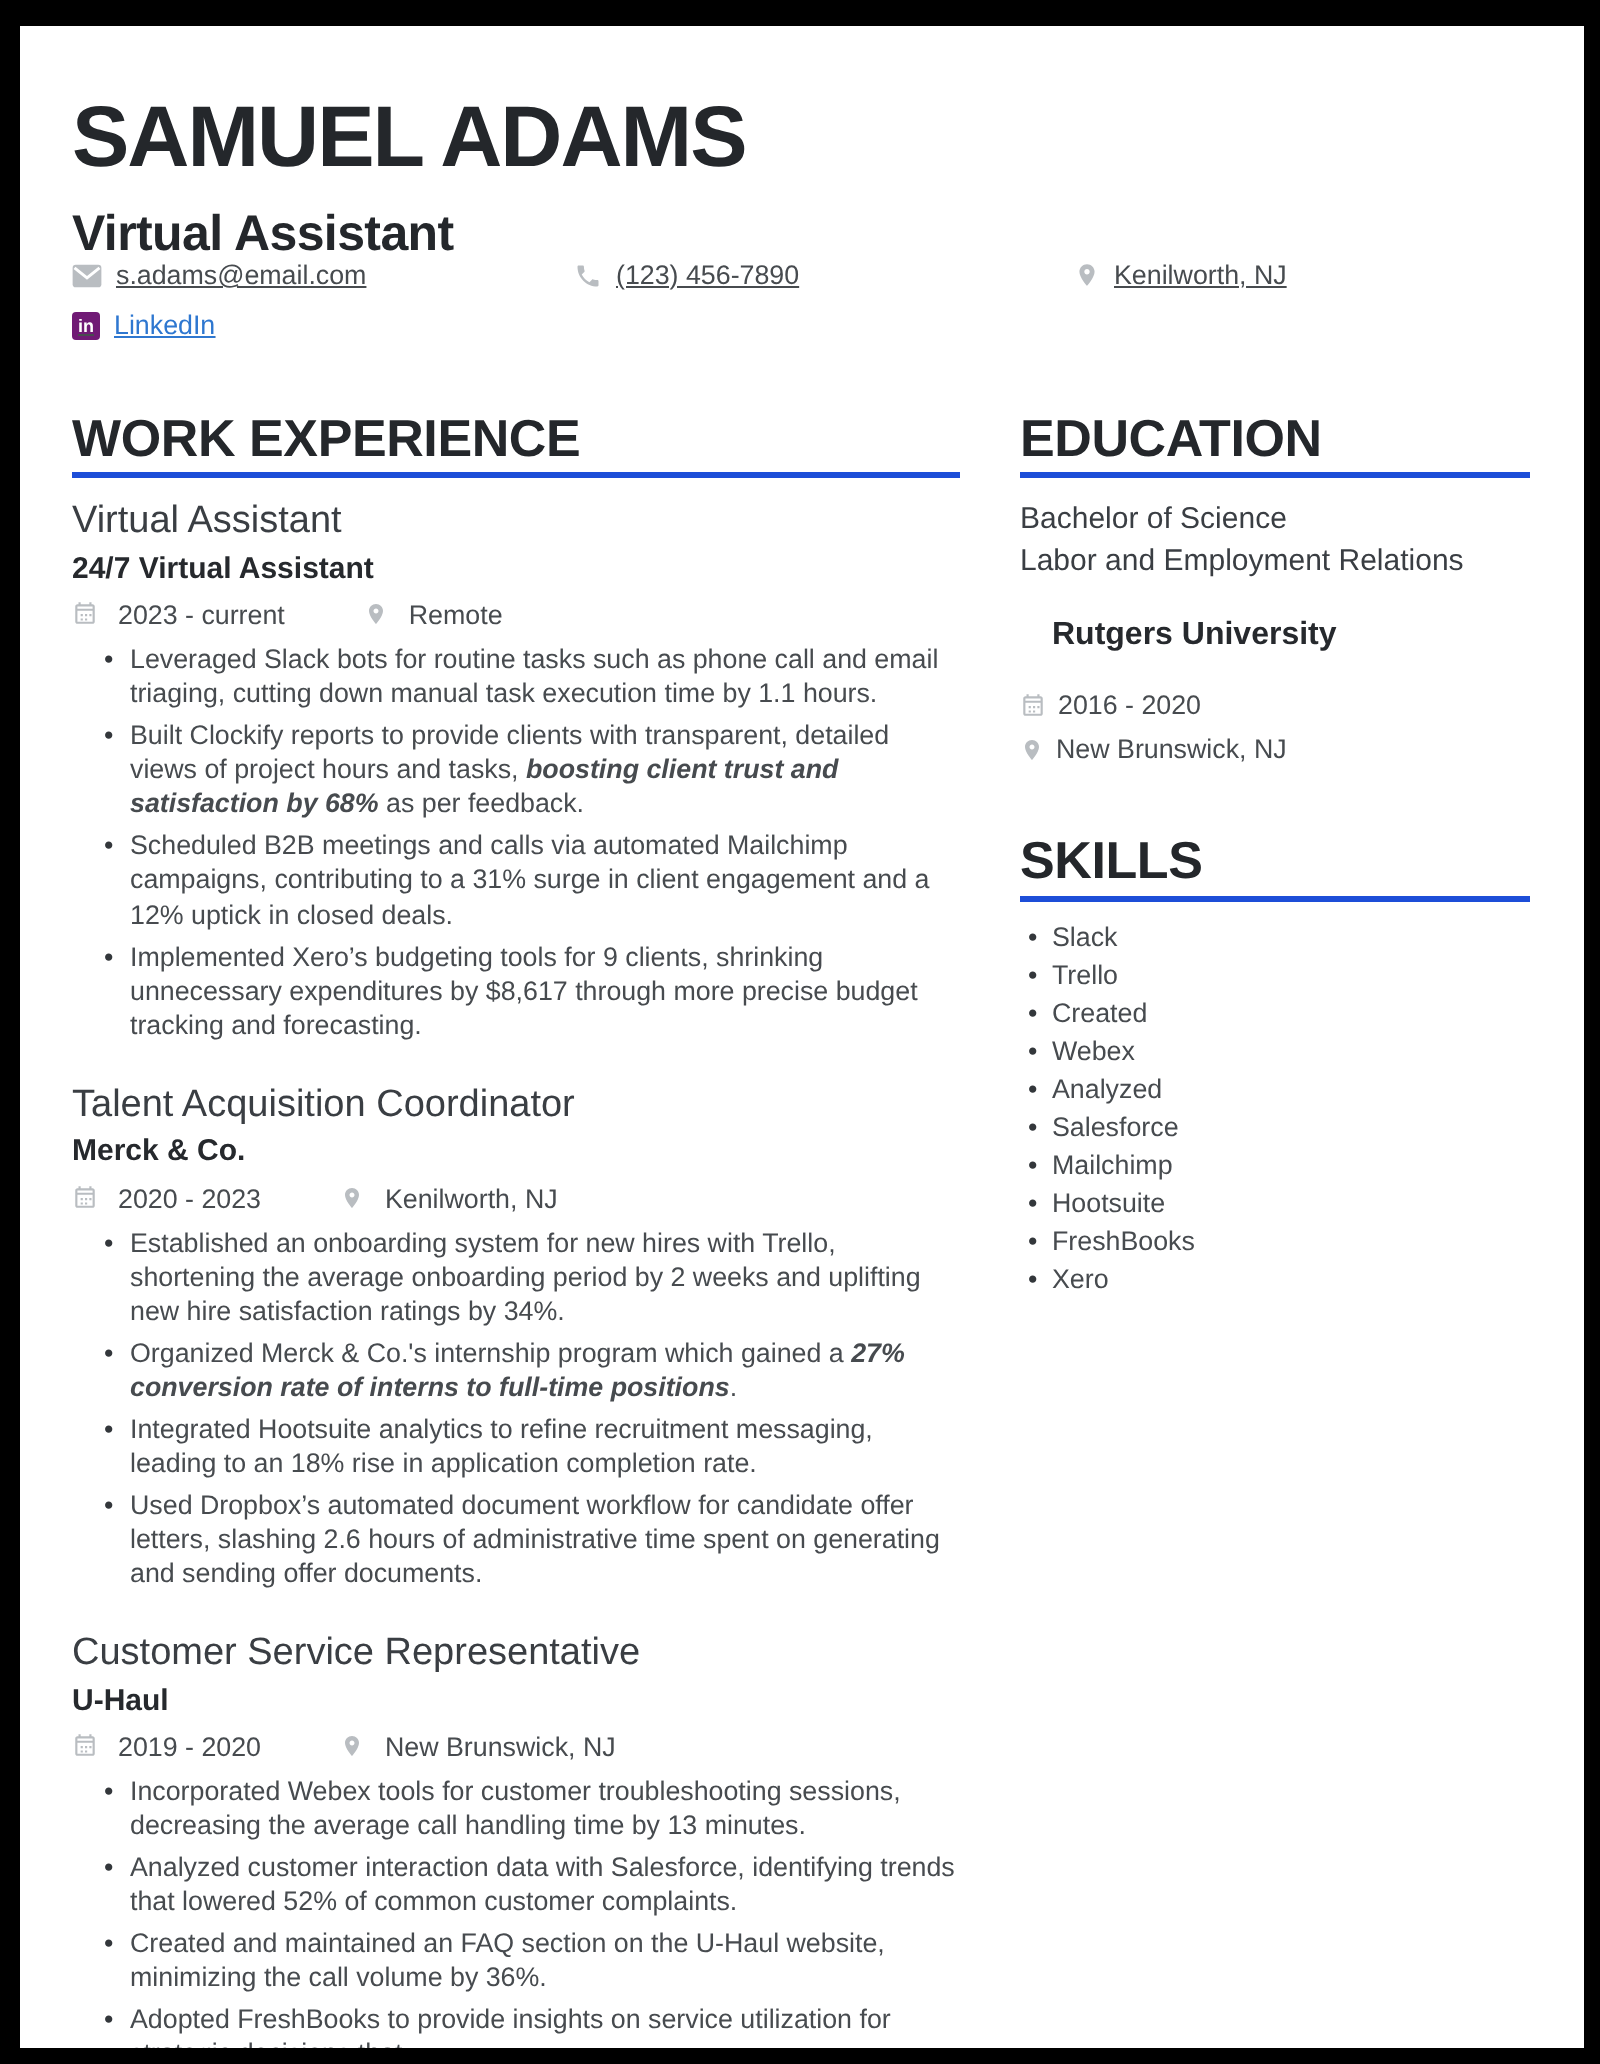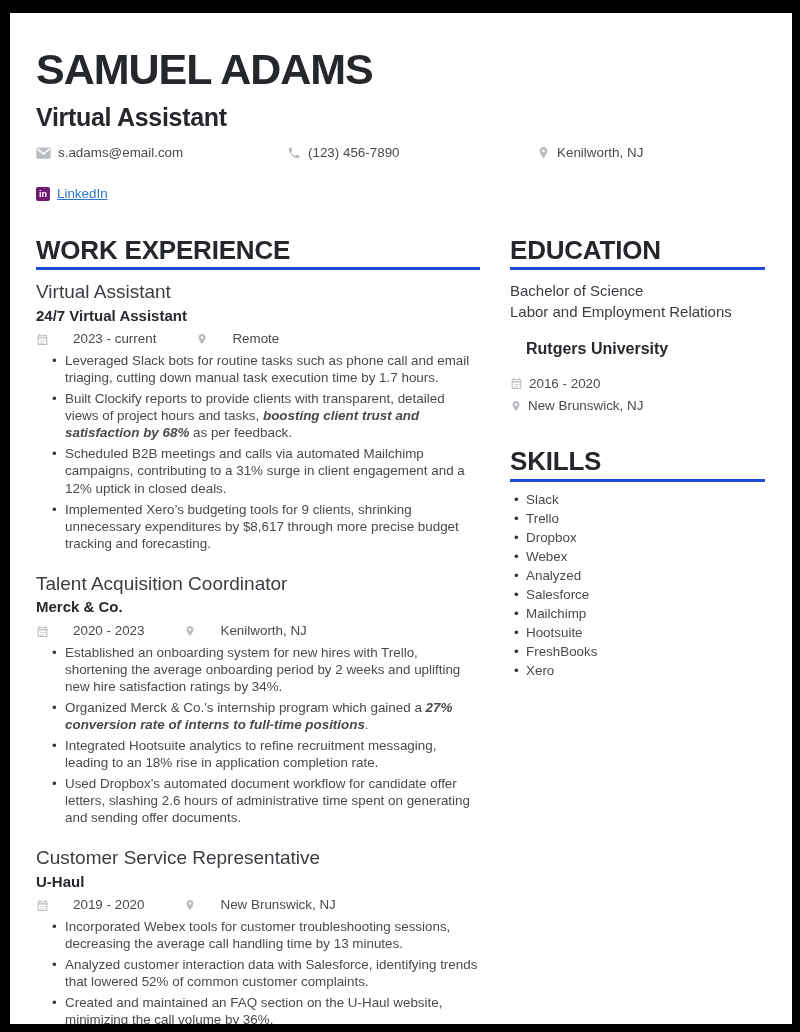--- a/index.html
+++ b/index.html
@@ -36,26 +36,26 @@
   }
   .headline {
     margin: 14px 0 0 0;
     font-size: 25px;
     line-height: 1;
     font-weight: bold;
     letter-spacing: -0.3px;
     color: #24272b;
   }
   .contact-grid {
-    margin-top: 15px;
     display: grid;
     grid-template-columns: 251px 250px 1fr;
-    row-gap: 26px;
+    row-gap: 10px;
     font-size: 13.4px;
     align-items: center;
+    text-decoration: underline;
   }
   .contact-item { display: flex; align-items: center; gap: 7px; color: #474b4f; }
   .icon { flex: none; display: inline-flex; align-items: center; justify-content: center; }
   .icon svg { display: block; }
   .linkedin-badge {
     width: 14px; height: 14px;
     background: #701a75; color: #ffffff;
     border-radius: 2px;
     font-size: 9px; font-weight: bold;
     display: inline-flex; align-items: center; justify-content: center;
@@ -89,21 +89,21 @@
     color: #3a3e43;
   }
   .company {
     margin: 4px 0 0 0;
     font-size: 15px;
     font-weight: bold;
     line-height: 1.15;
     color: #26292d;
   }
   .meta-row { margin-top: 7px; display: flex; gap: 40px; font-size: 13.4px; color: #474b4f; }
-  .meta-item { display: flex; align-items: flex-end; gap: 24px; }
+  .meta-item { display: flex; align-items: flex-start; gap: 10px; }
 
   ul.bullets { margin: 6px 0 0 0; padding: 0 0 0 16px; list-style: none; }
   ul.bullets li {
     position: relative;
     padding-left: 13px;
     margin-bottom: 4px;
     font-size: 13.4px;
     line-height: 1.27;
     color: #474b4f;
   }
@@ -201,21 +201,21 @@
             <span class="meta-item">
               <span class="icon">
                 <svg width="12" height="14" viewBox="0 0 24 24">
                   <path fill="#b9bdc1" d="M12 2C8.13 2 5 5.13 5 9c0 5.25 7 13 7 13s7-7.75 7-13c0-3.87-3.13-7-7-7zm0 9.5c-1.38 0-2.5-1.12-2.5-2.5S10.62 6.5 12 6.5s2.5 1.12 2.5 2.5-1.12 2.5-2.5 2.5z"></path>
                 </svg>
               </span>
               <span>Remote</span>
             </span>
           </div>
           <ul class="bullets">
-              <li><span>Leveraged Slack bots for routine tasks such as phone call and email triaging, cutting down manual task execution time by 1.7 hours.</span></li>
+              <li><span>Leveraged Slack bots for routine tasks such as phone call and email triaging, cutting down manual task execution time by 1.1 hours.</span></li>
               <li><span>Built Clockify reports to provide clients with transparent, detailed views of project hours and tasks, </span><span class="em">boosting client trust and satisfaction by 68%</span><span> as per feedback.</span></li>
               <li><span>Scheduled B2B meetings and calls via automated Mailchimp campaigns, contributing to a 31% surge in client engagement and a 12% uptick in closed deals.</span></li>
               <li><span>Implemented Xero’s budgeting tools for 9 clients, shrinking unnecessary expenditures by $8,617 through more precise budget tracking and forecasting.</span></li>
             </ul>
         </section>
 
         <section class="job">
           <h3 class="job-title">Talent Acquisition Coordinator</h3>
           <h4 class="company">Merck &amp; Co.</h4>
           <div class="meta-row">
@@ -296,21 +296,21 @@
             </span>
             <span>New Brunswick, NJ</span>
           </div>
         </section>
 
         <section class="skills-section">
           <h2 class="section-heading">SKILLS</h2>
           <ul class="skills">
               <li>Slack</li>
               <li>Trello</li>
-              <li>Dropbox</li>
+              <li>Created</li>
               <li>Webex</li>
               <li>Analyzed</li>
               <li>Salesforce</li>
               <li>Mailchimp</li>
               <li>Hootsuite</li>
               <li>FreshBooks</li>
               <li>Xero</li>
             </ul>
         </section>
       </div>

